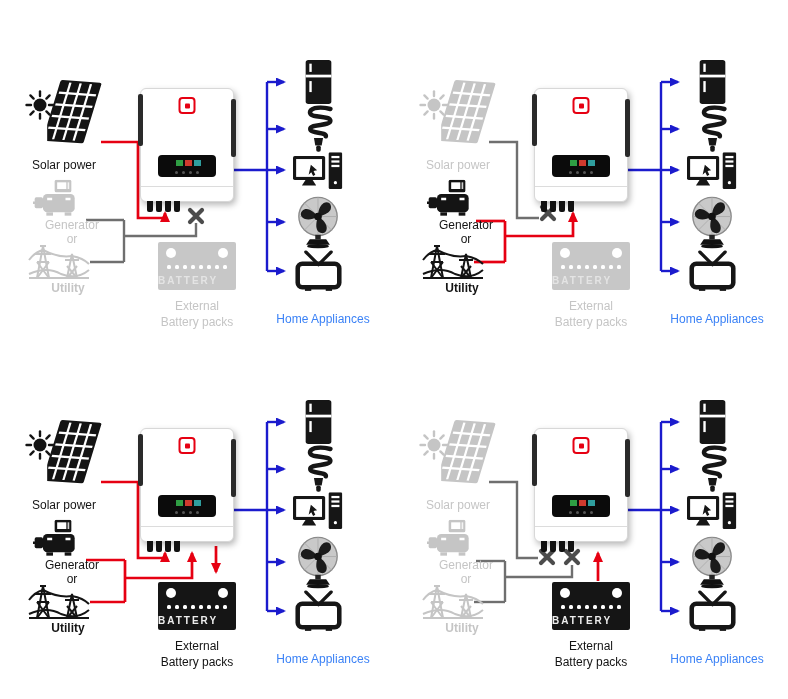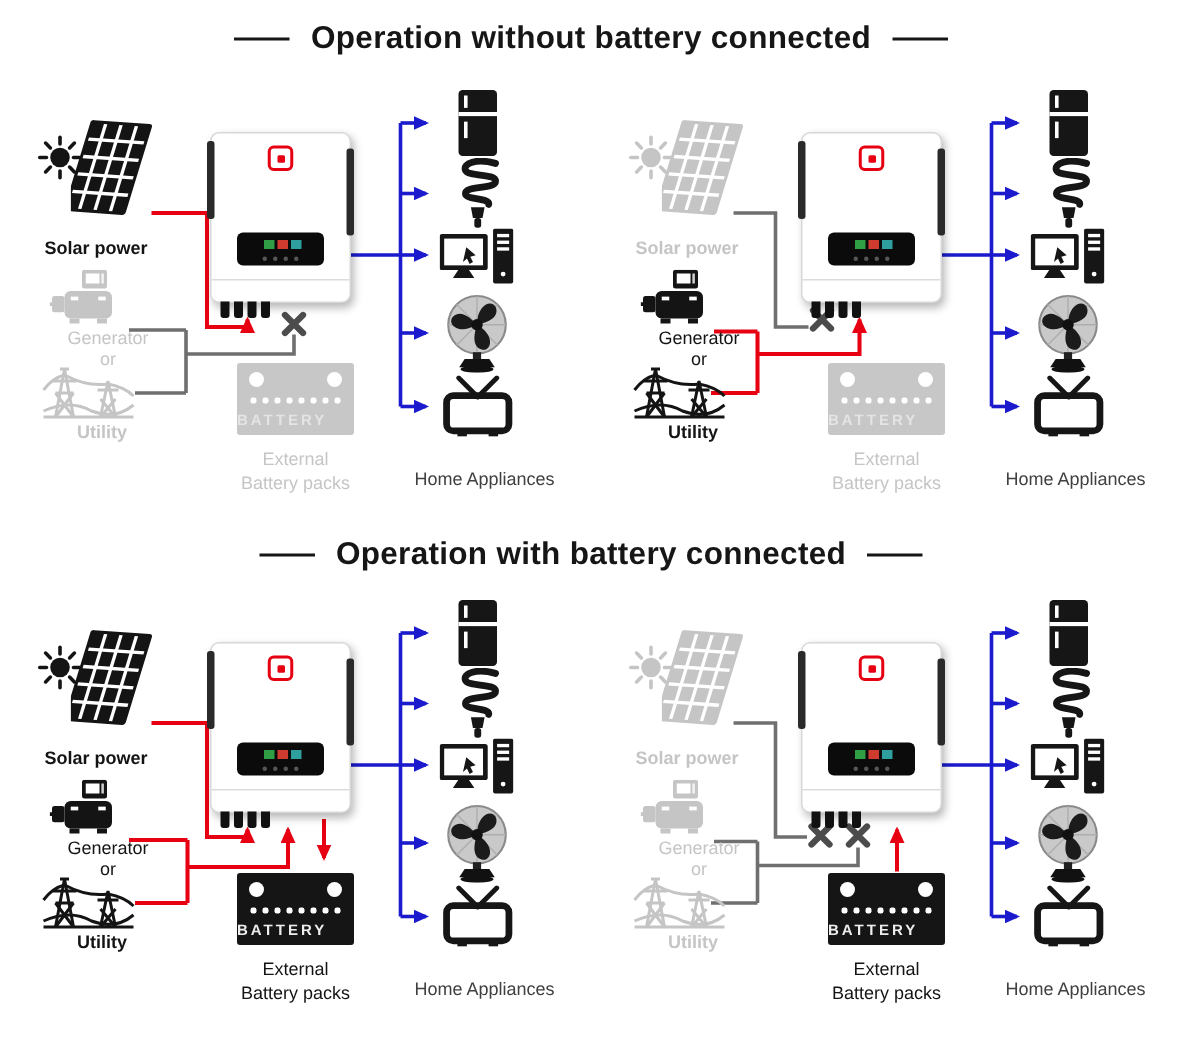--- a/index.html
+++ b/index.html
@@ -15,25 +15,25 @@
   .q1{left:0;top:60px;} .q2{left:394px;top:60px;}
   .q3{left:0;top:400px;} .q4{left:394px;top:400px;}
 
   .wires{position:absolute;left:0;top:0;}
   .w-red{stroke:#e60012;stroke-width:2.7;fill:none;}
   .w-gray{stroke:#6f6f6f;stroke-width:2.4;fill:none;}
   .w-blue{stroke:#1b1bcd;stroke-width:2.4;fill:none;}
   .xmark path{stroke:#4c4c4c;stroke-width:4.2;stroke-linecap:round;fill:none;}
 
   .icon{position:absolute;} .icon svg{display:block;width:100%;height:100%;}
-  .lbl{position:absolute;font-size:12px;text-align:center;line-height:1.2;color:#404040;}
+  .lbl{position:absolute;font-size:12px;text-align:center;line-height:1.2;color:#3b82f6;}
 
   .sun{left:25px;top:30px;width:30px;height:30px;}
   .panel{left:47px;top:18px;width:58px;height:70px;}
-  .label-solar{left:12px;top:98px;width:104px;font-weight:bold;}
+  .label-solar{left:12px;top:98px;width:104px;}
   .gen{left:33px;top:119px;width:50px;height:40px;}
   .label-gen{left:24px;top:158px;width:96px;}
   .utility{left:27px;top:180px;width:64px;height:40px;}
   .label-utility{left:20px;top:221px;width:96px;font-weight:bold;}
 
   .solar-group{color:#141414;} .grid-group{color:#141414;}
   .solar-off .solar-group{color:#c5c5c5;}
   .grid-off .grid-group{color:#c5c5c5;}
 
   .inverter{position:absolute;left:140px;top:28px;width:92px;height:112px;background:#fff;
@@ -194,31 +194,21 @@
       <path d="M12,2 L26,16 M40,2 L26,16" stroke="currentColor" stroke-width="3.6" stroke-linecap="round" fill="none"></path>
       <rect x="3" y="15" width="46" height="26" rx="5" fill="none" stroke="currentColor" stroke-width="5"></rect>
       <rect x="11" y="41" width="7" height="4" fill="currentColor"></rect>
       <rect x="34" y="41" width="7" height="4" fill="currentColor"></rect>
     </symbol>
   </defs>
 </svg>
 
 <div class="canvas">
 
-  <div class="title-row t1">
-    <span class="title-dash"></span>
-    <h2>Operation without battery connected</h2>
-    <span class="title-dash"></span>
-  </div>
-
-  <div class="title-row t2">
-    <span class="title-dash"></span>
-    <h2>Operation with battery connected</h2>
-    <span class="title-dash"></span>
-  </div>
+
 
   <div class="quad q1 grid-off batt-off ext-dim">
     <svg class="wires" width="394" height="290">
       <path class="w-red" d="M101,82 H138 V158 H165 V153" marker-end="url(#mred)"></path>
       <g>
         <path class="w-gray" d="M86,160 H124"></path>
           <path class="w-gray" d="M90,202 H124"></path>
         <path class="w-gray" d="M124,160 V202"></path>
           <path class="w-gray" d="M124,176 H196 V163"></path>
       </g>

